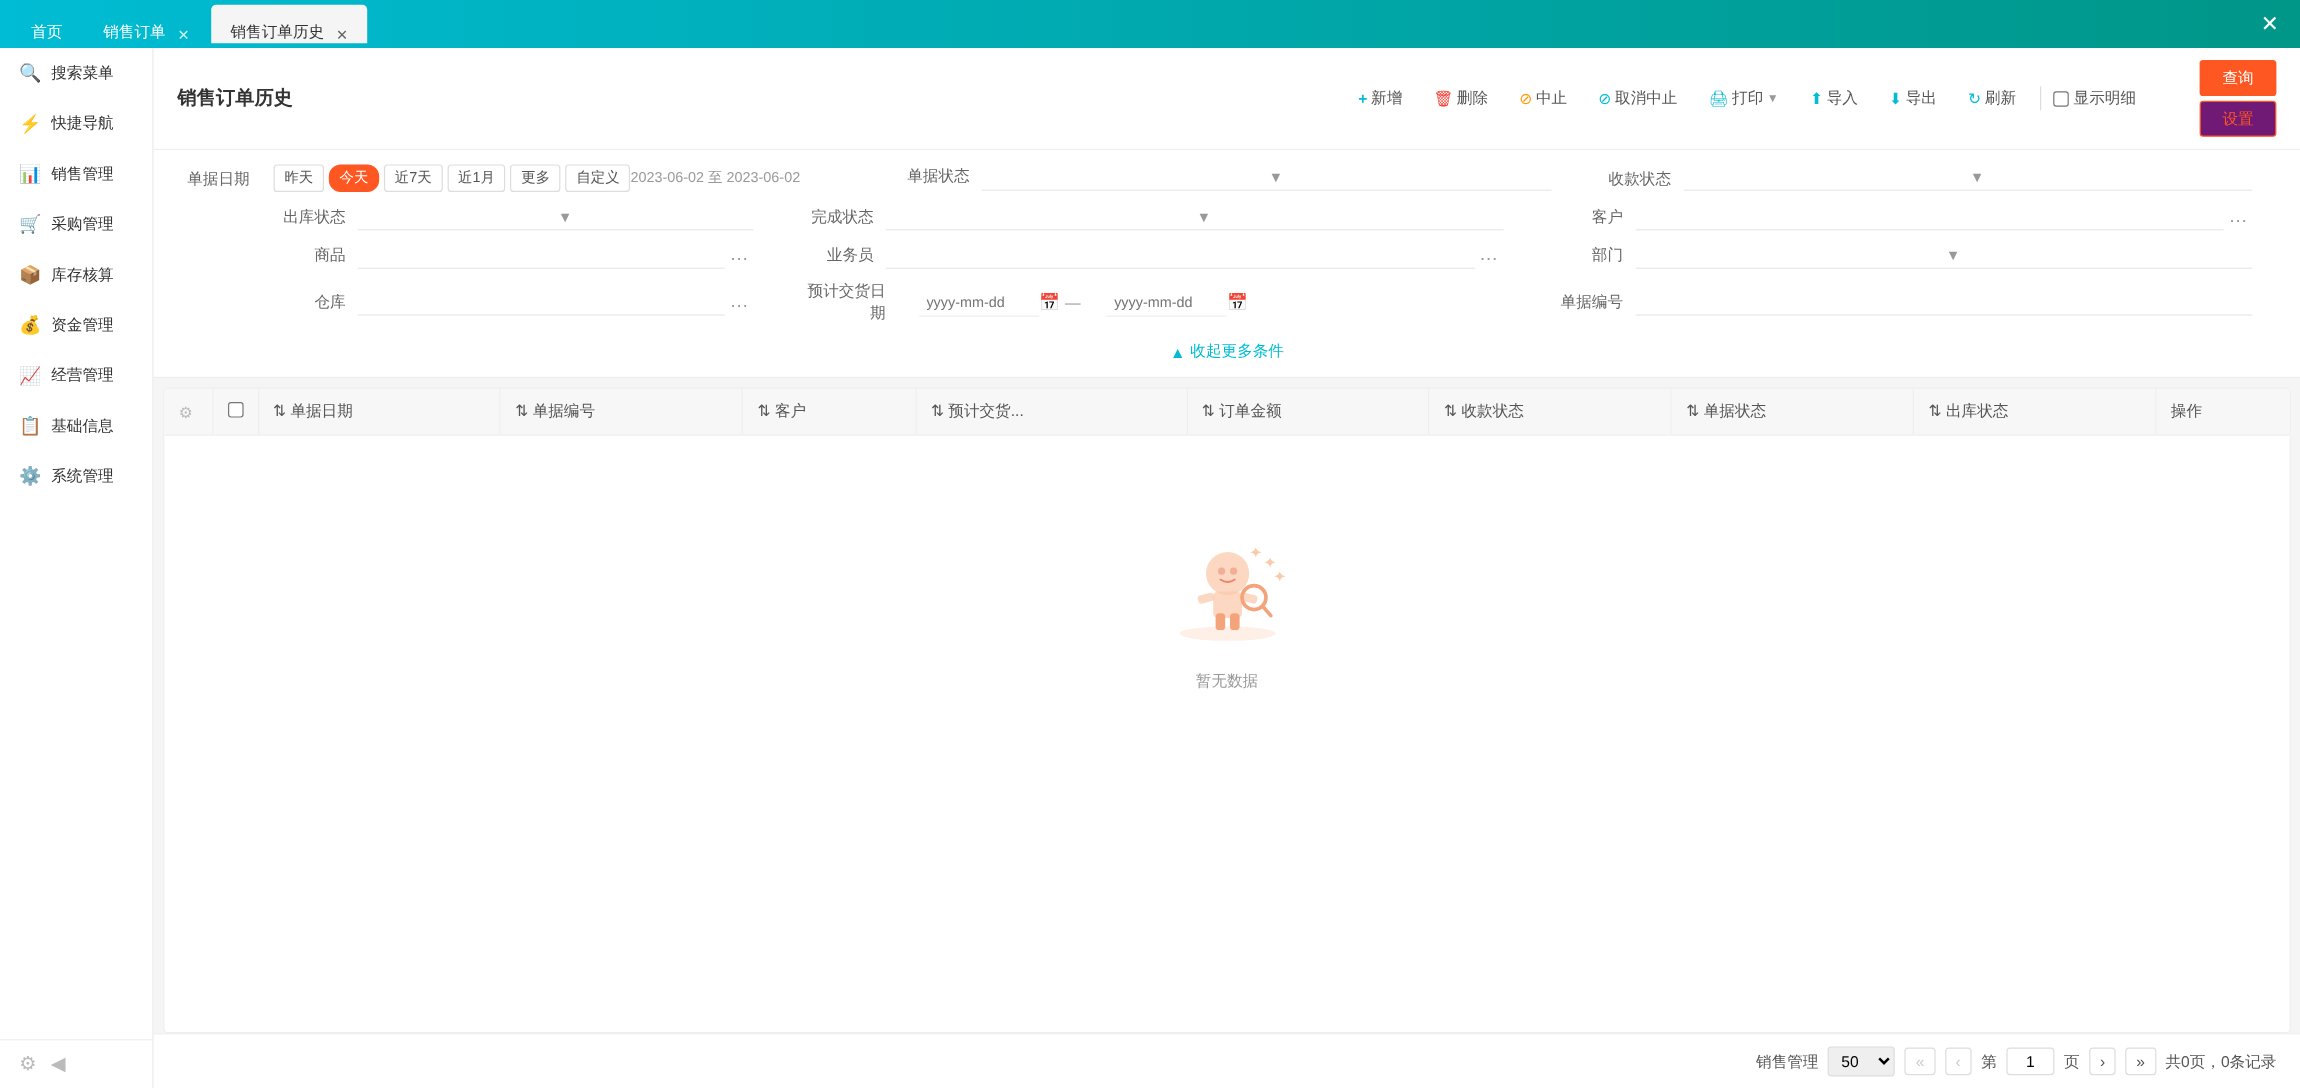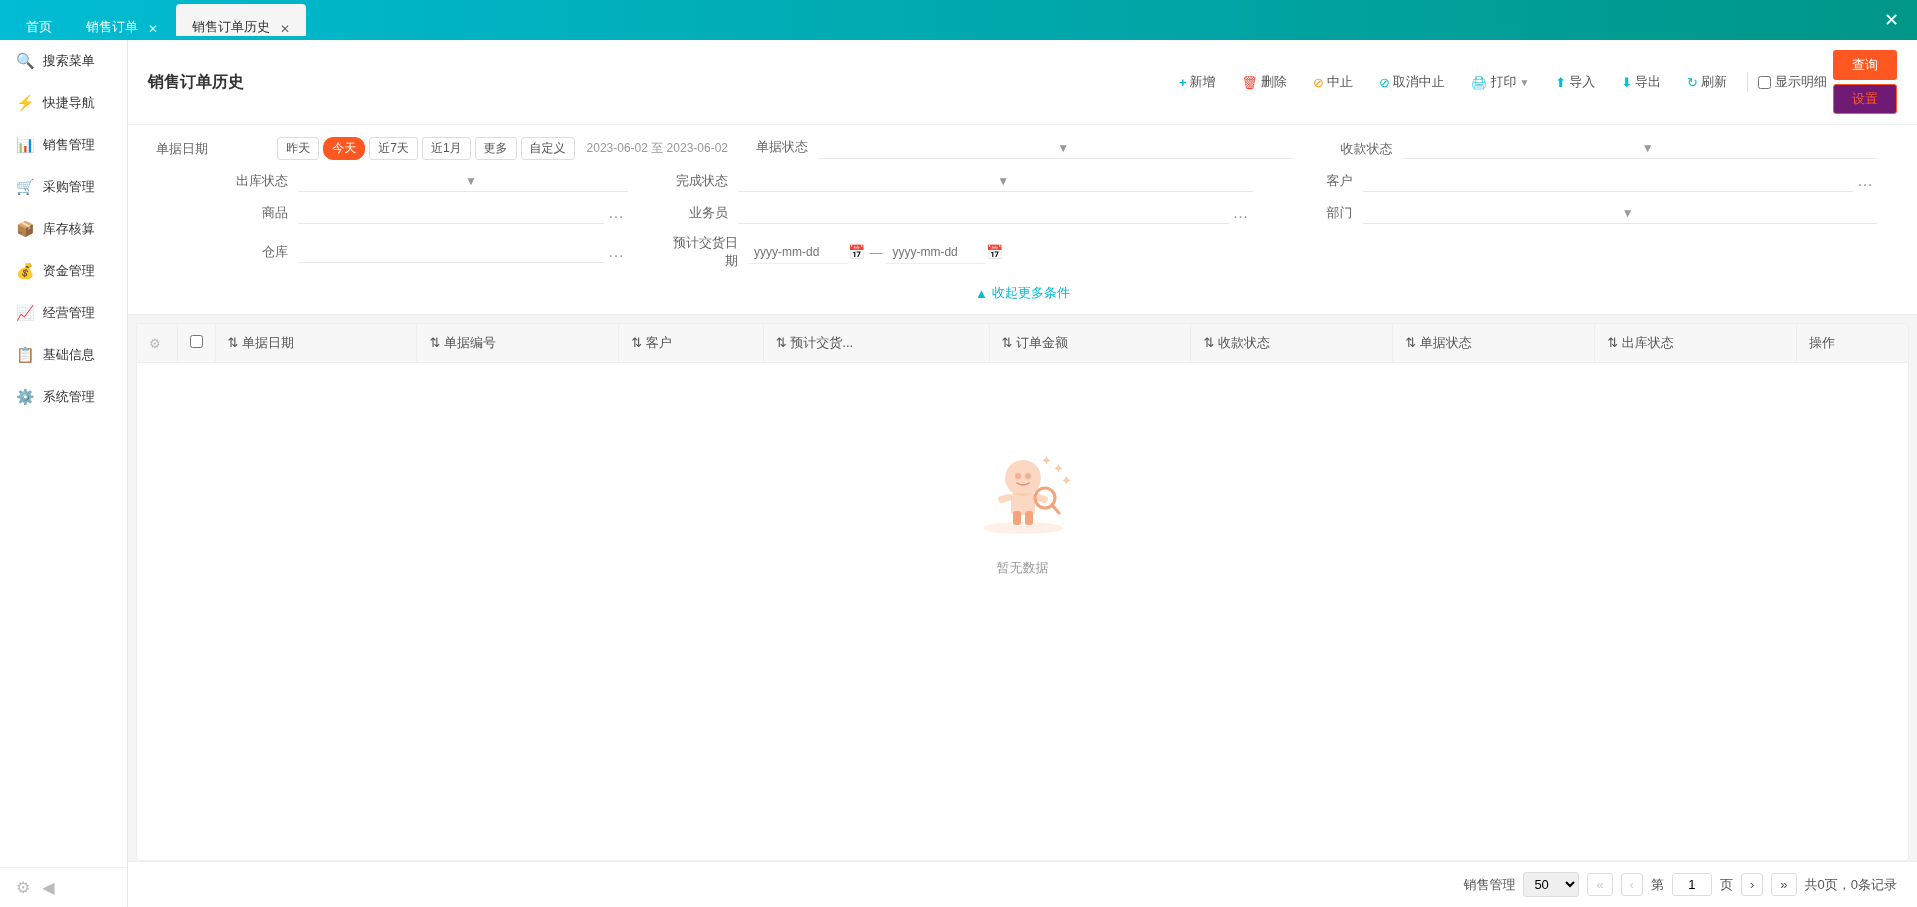--- a/index.html
+++ b/index.html
@@ -184,20 +184,21 @@
     }
     .date-input {
       border: none;
       border-bottom: 1px solid #eee;
       padding: 4px 6px;
       outline: none;
       background: transparent;
       color: #999;
       font-size: 12px;
       width: 100px;
+      margin-left: 18px;
     }
     .cal-icon { color: #00bcd4; cursor: pointer; font-size: 14px; }
     .dash { color: #999; padding: 0 4px; }
 
     
     .table-area {
       flex: 1;
       overflow: auto;
       background: white;
       margin: 8px 8px 0 8px;
@@ -274,20 +275,21 @@
       border: 1px solid #ddd;
       padding: 3px 4px;
       text-align: center;
       border-radius: 3px;
       outline: none;
     }
     .action-btns-orange {
       display: flex;
       flex-direction: column;
       gap: 4px;
+      margin-left: 47px;
     }
     .btn-orange {
       padding: 6px 18px;
       background: #ff5722;
       color: white;
       border: none;
       border-radius: 3px;
       cursor: pointer;
       font-size: 13px;
     }
@@ -437,21 +439,21 @@
         </div>
       </div>
     </div>
 
     <div class="filter-area">
 
       <div class="filter-row">
         <div class="filter-cell" style="width:80px;justify-content:flex-end;padding-right:10px;">
           <span class="filter-label" style="width:auto;">单据日期</span>
         </div>
-        <div style="display:flex;align-items:center;gap:12px;flex:1;max-width:500px;justify-content:flex-end;">
+        <div style="display:flex;align-items:center;gap:0;flex:1;max-width:500px;">
           <div class="date-btn-group">
             <button class="date-btn">昨天</button>
             <button class="date-btn active">今天</button>
             <button class="date-btn">近7天</button>
             <button class="date-btn">近1月</button>
             <button class="date-btn">更多</button>
             <button class="date-btn">自定义</button>
           </div>
           <span class="date-range-text">2023-06-02 至 2023-06-02</span>
         </div>
@@ -519,20 +521,24 @@
           <input class="underline-input" style="flex: 1 1 0%;">
           <span class="ellipsis-btn">…</span>
         </div>
         <div style="display:flex;align-items:center;flex:1;padding:0 20px;">
           <span class="filter-label" style="width:80px;">预计交货日期</span>
           <input class="date-input" placeholder="yyyy-mm-dd" style="">
           <span class="cal-icon">📅</span>
           <span class="dash">—</span>
           <input class="date-input" placeholder="yyyy-mm-dd" style="">
           <span class="cal-icon">📅</span>
+        </div>
+        <div style="display:flex;align-items:center;flex:1;padding:0 20px;">
+          <span class="filter-label" style="width:70px;">单据编号</span>
+          <input class="underline-input" style="flex: 1 1 0%;">
         </div>
       </div>
 
       <div class="collapse-row">
         <span>▲</span>
         <span>收起更多条件</span>
       </div>
     </div>
 
     <div class="table-area">

